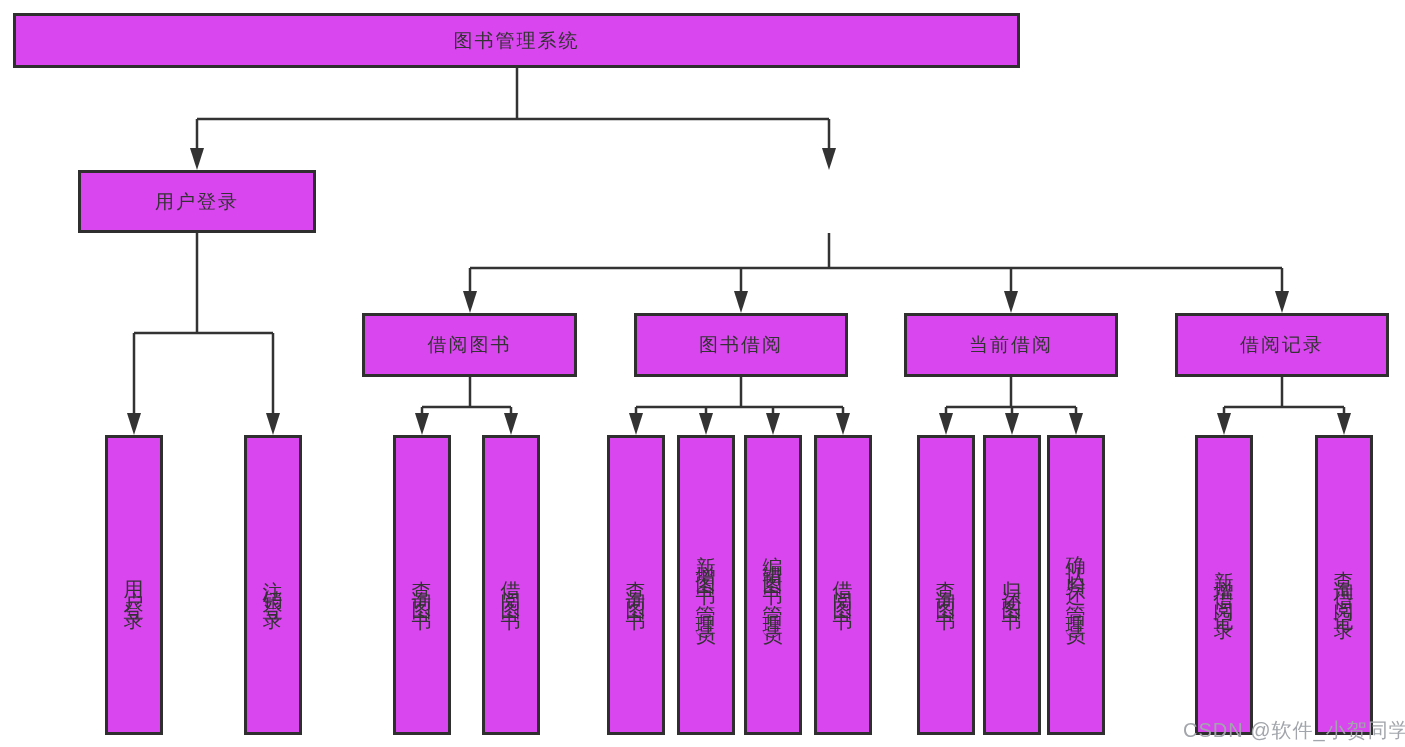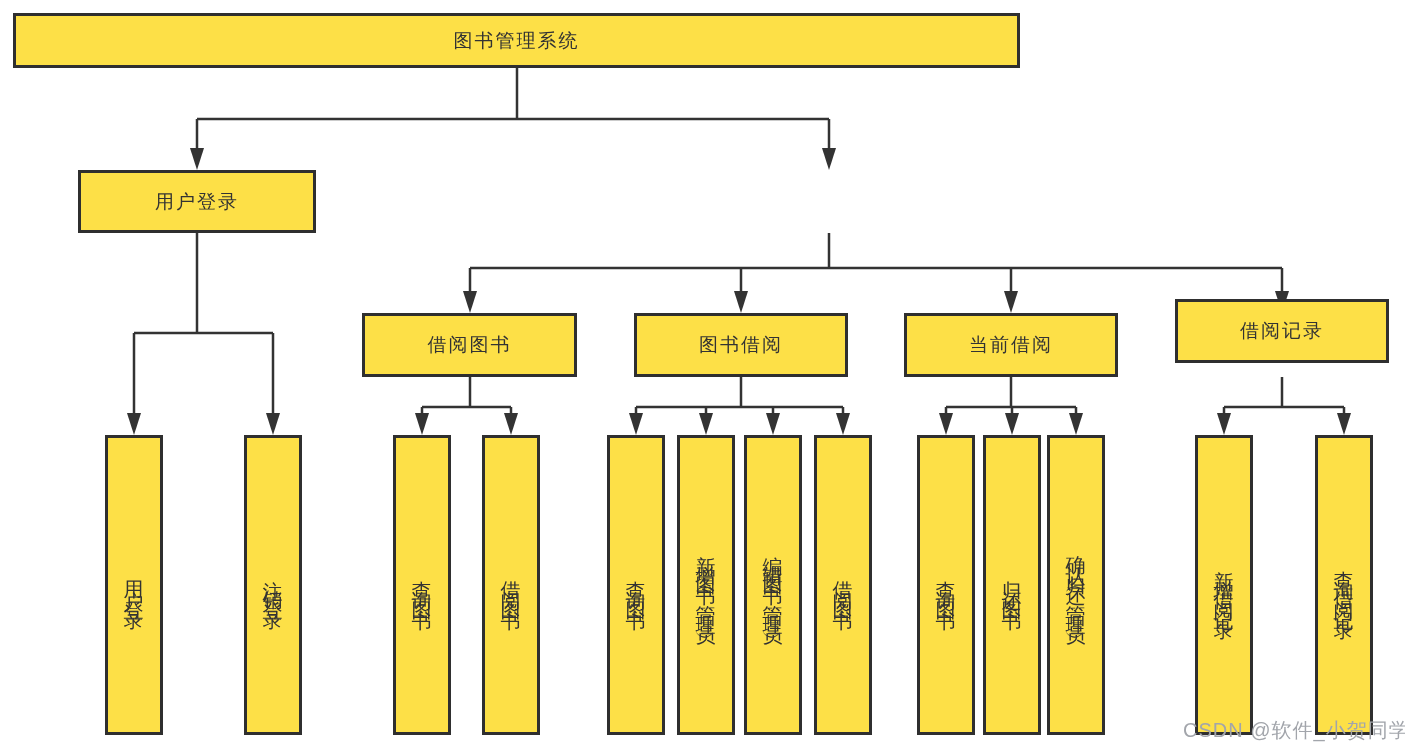--- a/index.html
+++ b/index.html
@@ -2,21 +2,21 @@
 <html><head>
 <meta charset="utf-8">
 <style>
   html,body{margin:0;padding:0;background:#ffffff;}
   .canvas{
     position:relative;width:1405px;height:747px;background:#ffffff;
     font-family:"Liberation Sans","DejaVu Sans",sans-serif;color:#333333;overflow:hidden;
   }
   svg.connectors{position:absolute;left:0;top:0;z-index:0;}
   .box{
-    position:absolute;background:#fde047;border:3px solid #2f2f2f;box-sizing:border-box;
+    position:absolute;background:#d946ef;border:3px solid #2f2f2f;box-sizing:border-box;
     display:flex;align-items:center;justify-content:center;
     font-size:19px;letter-spacing:2px;z-index:1;
   }
   .leaf{
     writing-mode:vertical-rl;text-orientation:mixed;
     font-size:20px;letter-spacing:10px;line-height:1;
   }
   .watermark{
     position:absolute;left:1183px;top:717px;z-index:5;
     font-size:20px;letter-spacing:1px;color:#a2a5ab;white-space:nowrap;
@@ -93,21 +93,21 @@
     </g>
   </svg>
 
   <div class="box" style="left:13px;top:13px;width:1007px;height:55px">图书管理系统</div>
 
   <div class="box" style="left:78px;top:170px;width:238px;height:63px">用户登录</div>
 
   <div class="box" style="left:362px;top:313px;width:215px;height:64px">借阅图书</div>
   <div class="box" style="left:634px;top:313px;width:214px;height:64px">图书借阅</div>
   <div class="box" style="left:904px;top:313px;width:214px;height:64px">当前借阅</div>
-  <div class="box" style="left:1175px;top:299px;width:214px;height:64px">借阅记录</div>
+  <div class="box" style="left:1175px;top:313px;width:214px;height:64px">借阅记录</div>
 
   <div class="box leaf" style="left:105px;top:435px;width:58px;height:300px">用户登录</div>
   <div class="box leaf" style="left:244px;top:435px;width:58px;height:300px">注销登录</div>
 
   <div class="box leaf" style="left:393px;top:435px;width:58px;height:300px">查询图书</div>
   <div class="box leaf" style="left:482px;top:435px;width:58px;height:300px">借阅图书</div>
 
   <div class="box leaf" style="left:607px;top:435px;width:58px;height:300px">查询图书</div>
   <div class="box leaf" style="left:677px;top:435px;width:58px;height:300px">新增图书（管理员）</div>
   <div class="box leaf" style="left:744px;top:435px;width:58px;height:300px">编辑图书（管理员）</div>

